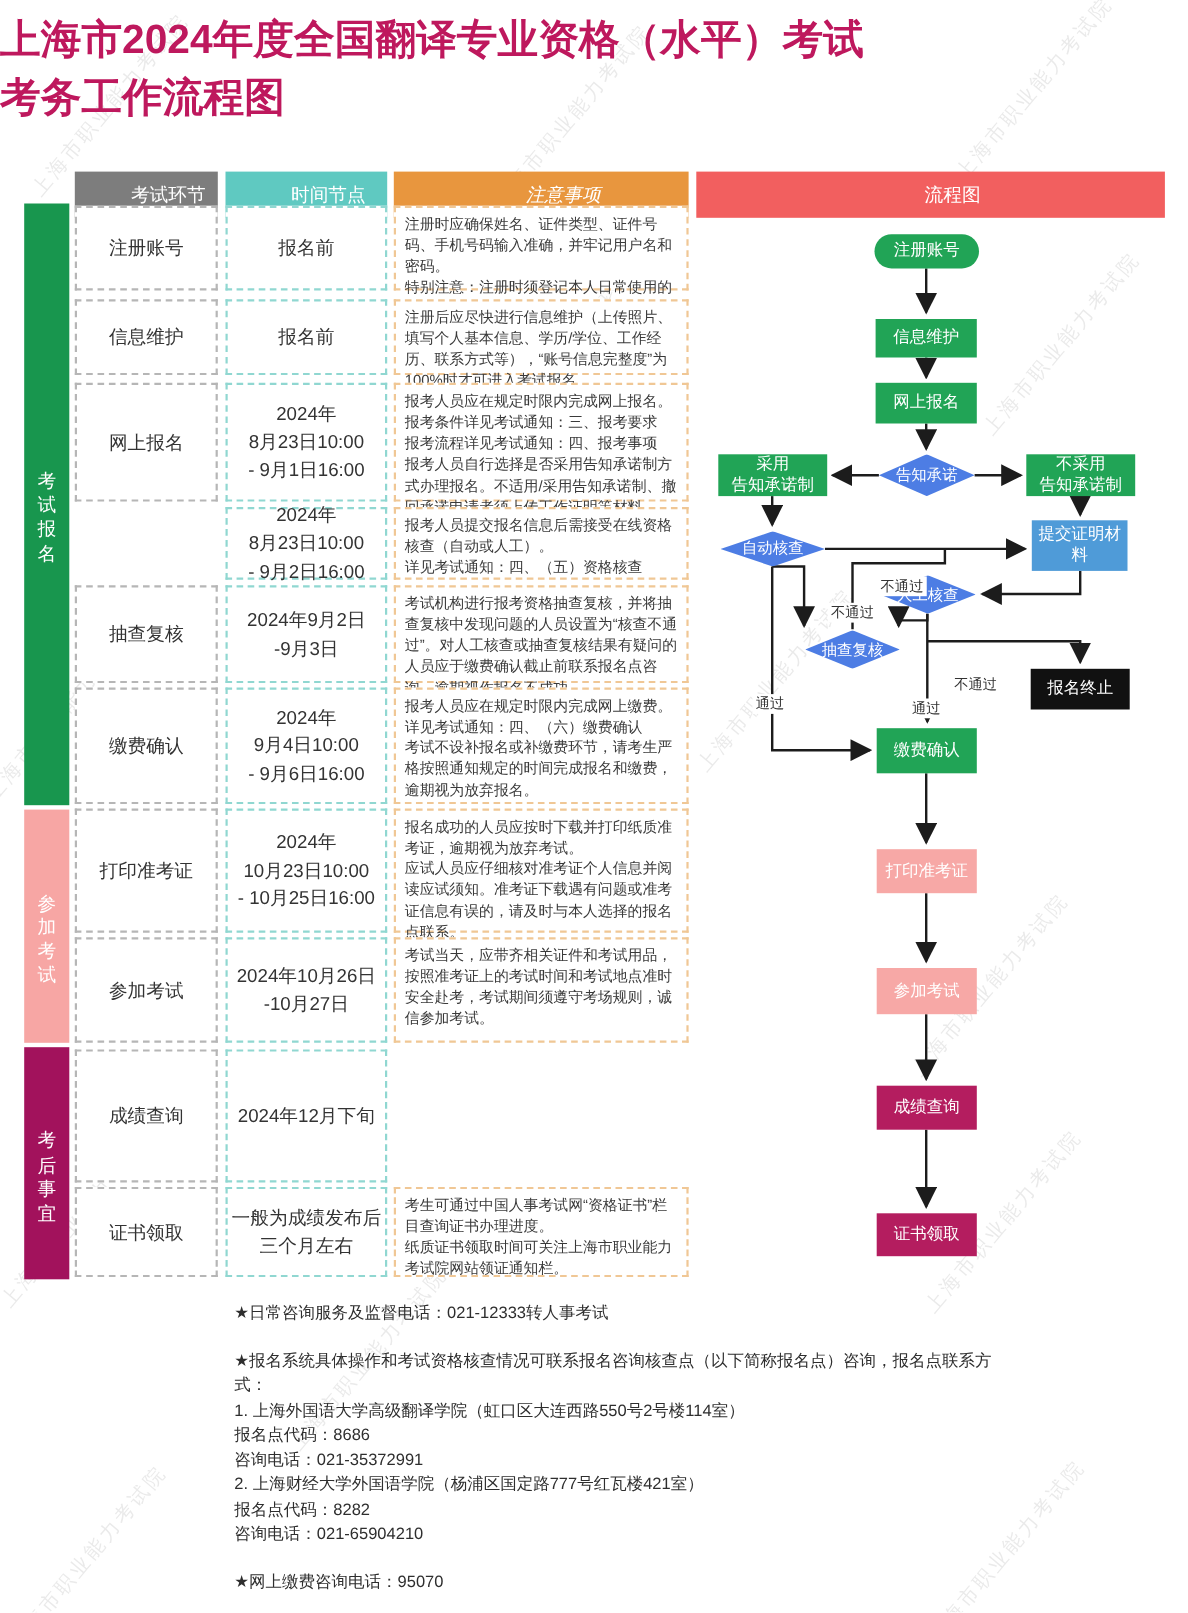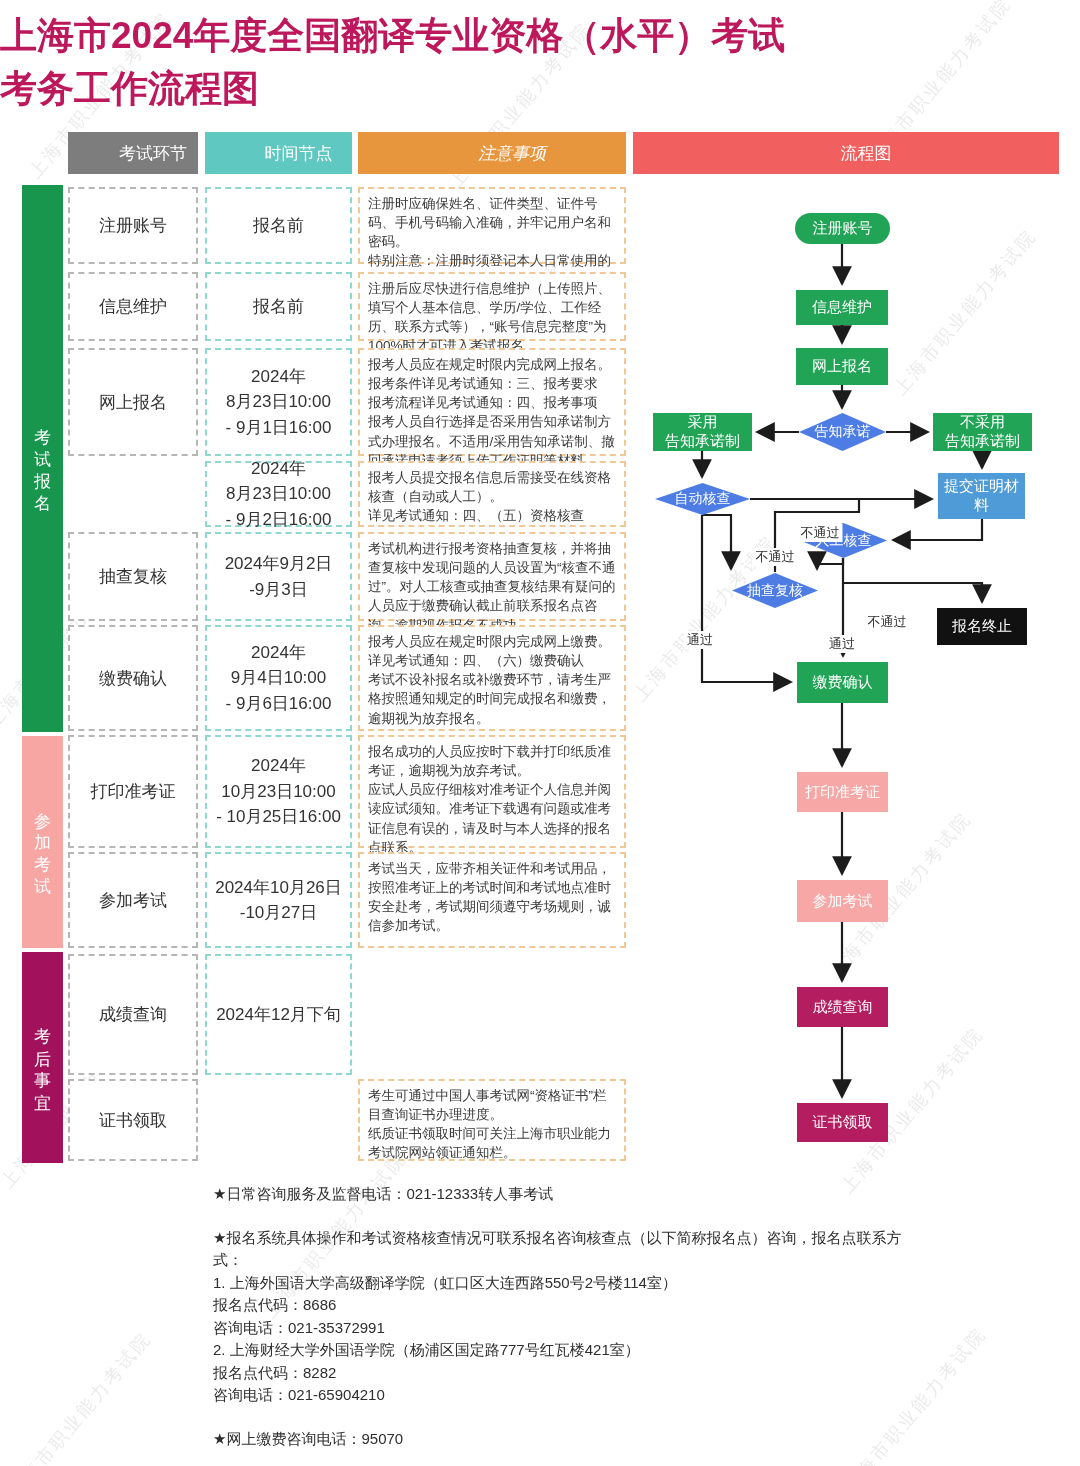--- a/index.html
+++ b/index.html
@@ -9,21 +9,21 @@
 
   
   .wm { position:absolute; font-size:18px; letter-spacing:3px; color:rgba(125,125,125,0.16);
         white-space:nowrap; transform:translate(-50%,-50%) rotate(-50deg); pointer-events:none; }
 
   
   .title { position:absolute; top:10px; left:0; width:100%; text-align:left;
            font-size:37px; font-weight:bold; color:#be185d; line-height:1.42; }
 
   
-  .hdr { position:absolute; top:132px; height:42px; color:#fff; font-size:17px;
+  .hdr { position:absolute; top:156px; height:42px; color:#fff; font-size:17px;
          display:flex; align-items:center; justify-content:center;padding-left:40px; }
   .hdr-stage { left:68px;  width:130px; background:#7d7d7d; }
   .hdr-time  { left:205px; width:147px; background:#5fc9c1; }
   .hdr-notes { left:358px; width:268px; background:#e8963e;font-style:italic; }
   .hdr-flow  { left:633px; width:426px; background:#f25f5f; }
 
   
   .cat { position:absolute; left:22px; width:41px; color:#fff; font-size:17px;
          writing-mode:vertical-rl; text-orientation:upright; letter-spacing:22px;
          display:flex; align-items:center; justify-content:center; }
@@ -139,20 +139,22 @@
 
   <div class="cell stage" style="top:852px;height:96px">参加考试</div>
   <div class="cell time" style="top:852px;height:96px">2024年10月26日
 -10月27日</div>
   <div class="cell notes" style="top:852px;height:96px">考试当天，应带齐相关证件和考试用品，按照准考证上的考试时间和考试地点准时安全赴考，考试期间须遵守考场规则，诚信参加考试。</div>
 
   <div class="cell stage" style="top:954px;height:121px">成绩查询</div>
   <div class="cell time" style="top:954px;height:121px">2024年12月下旬</div>
 
   <div class="cell stage" style="top:1079px;height:82px">证书领取</div>
+  <div class="cell time" style="top:1079px;height:82px">一般为成绩发布后
+三个月左右</div>
   <div class="cell notes" style="top:1079px;height:82px">考生可通过中国人事考试网“资格证书”栏目查询证书办理进度。
 纸质证书领取时间可关注上海市职业能力考试院网站领证通知栏。</div>
 
   <div class="flow">
     <svg width="424" height="982" viewBox="0 0 424 982">
       <defs>
         <marker id="ah" viewBox="0 0 10 10" refX="9" refY="5" markerWidth="9" markerHeight="9" orient="auto">
           <path d="M0,0 L10,5 L0,10 z" fill="#1c1c1c"></path>
         </marker>
       </defs>

